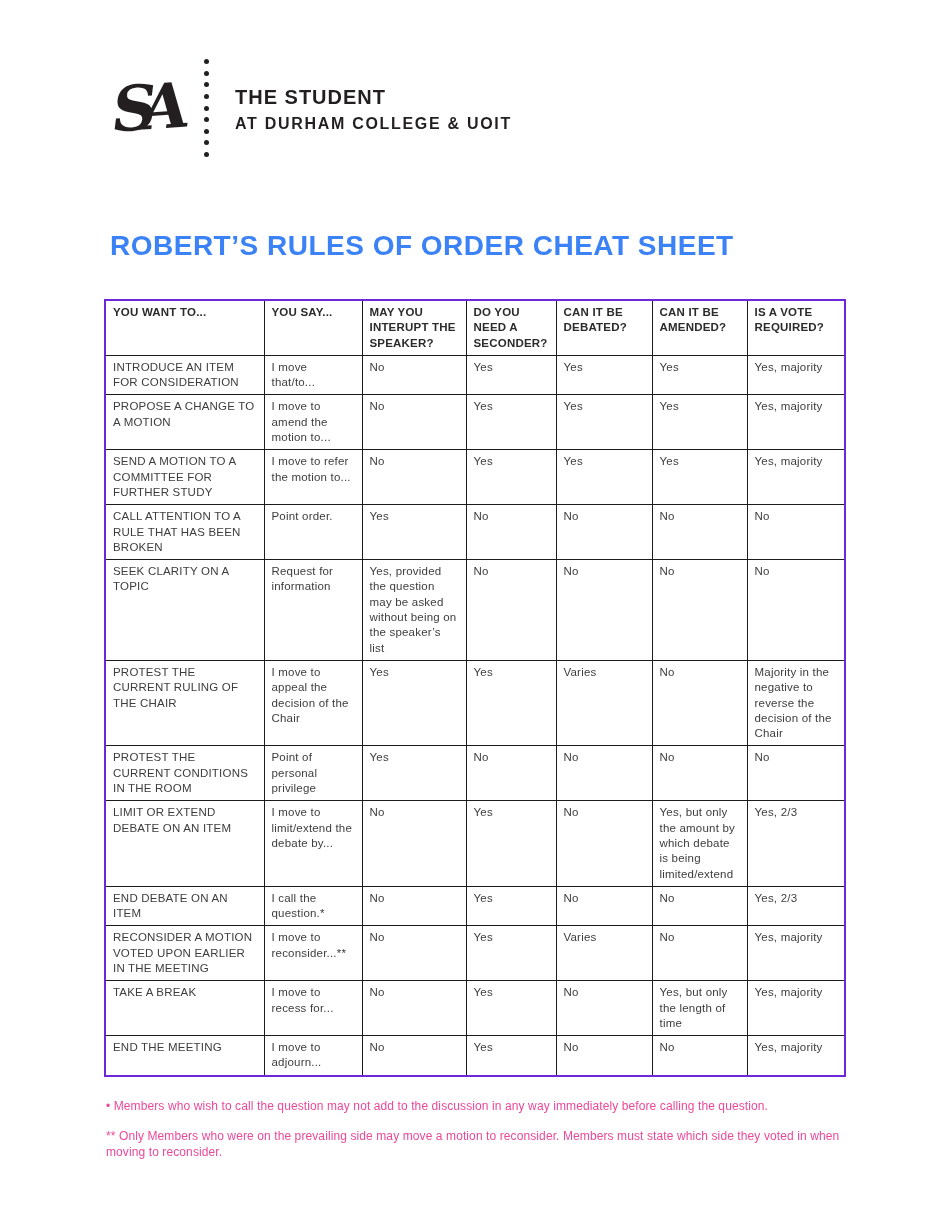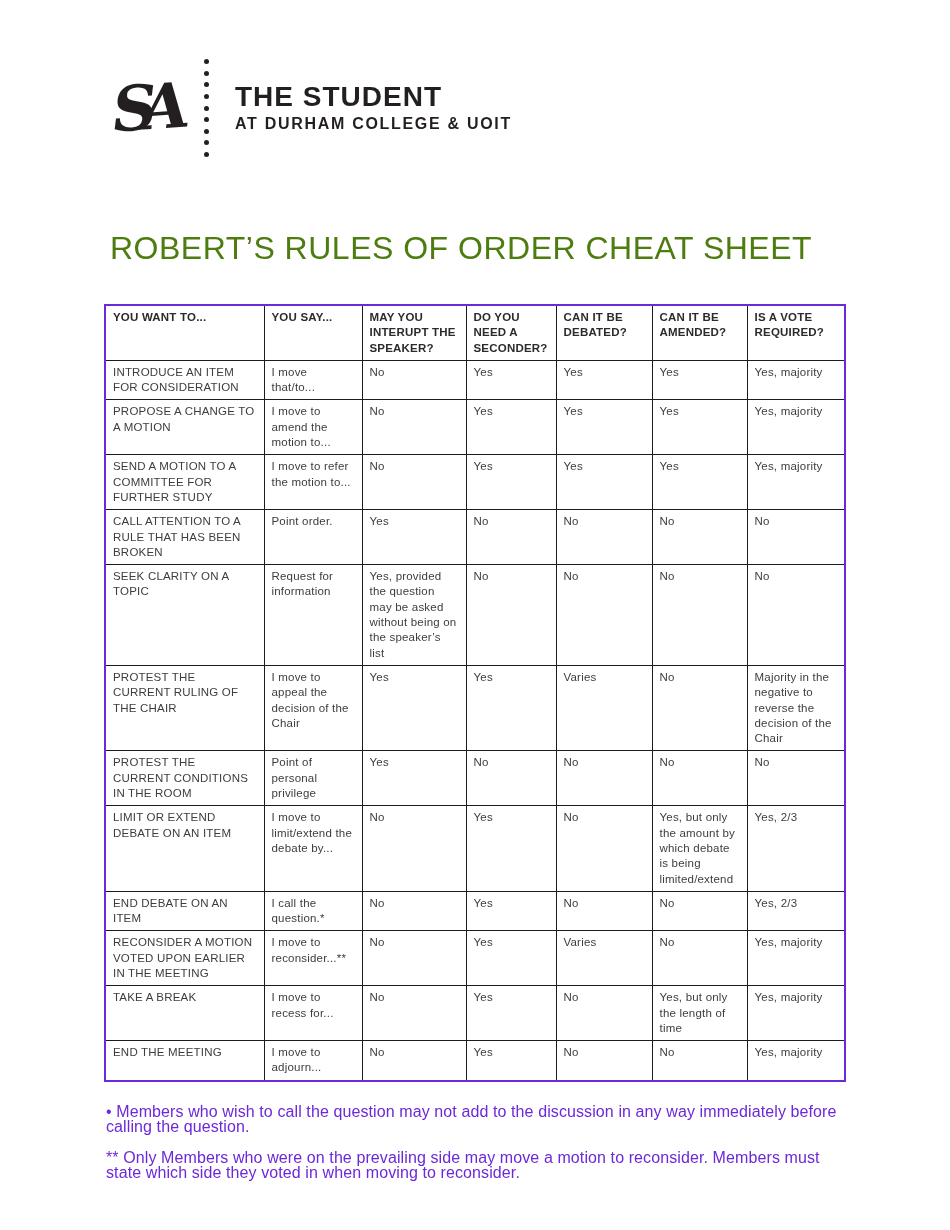--- a/index.html
+++ b/index.html
@@ -41,39 +41,39 @@
     margin: 0 6px 0 10px;
   }
   .dot-col .dot {
     width: 5px; height: 5px;
     border-radius: 50%;
     background: #231f20;
   }
   .logo-text { margin-left: 20px; color: #231f20; }
   .logo-line-big {
     font-weight: bold;
-    font-size: 28px;
+    font-size: 20px;
     letter-spacing: 1px;
     line-height: 28px;
     white-space: nowrap;
   }
   .logo-line-small {
     font-weight: bold;
     font-size: 16px;
     letter-spacing: 1.7px;
     margin-top: 4px;
     white-space: nowrap;
   }
   
   .title {
     margin: 70px 0 0 110px;
-    font-size: 32px;
-    font-weight: normal;
+    font-size: 28px;
+    font-weight: bold;
     letter-spacing: 0.5px;
-    color: #4d7c0f;
+    color: #3b82f6;
     white-space: nowrap;
   }
   
   table.rules {
     margin: 37px 0 0 104px;
     width: 742px;
     border-collapse: collapse;
     table-layout: fixed;
     border: 2px solid #6d28d9;
   }
@@ -91,24 +91,24 @@
   table.rules th {
     font-weight: bold;
     color: #2b2b2b;
     height: 47px;
   }
   td.want { text-transform: none; }
   
   .footnote {
     margin-left: 106px;
     width: 742px;
-    font-size: 16px;
+    font-size: 12px;
     line-height: 15.5px;
     letter-spacing: 0.1px;
-    color: #6d28d9;
+    color: #ec4899;
   }
   .footnote-1 { margin-top: 22px; }
   .footnote-2 { margin-top: 15px; }
 </style>
 </head>
 <body>
 
 <div class="page">
 
   <div class="logo-row">

